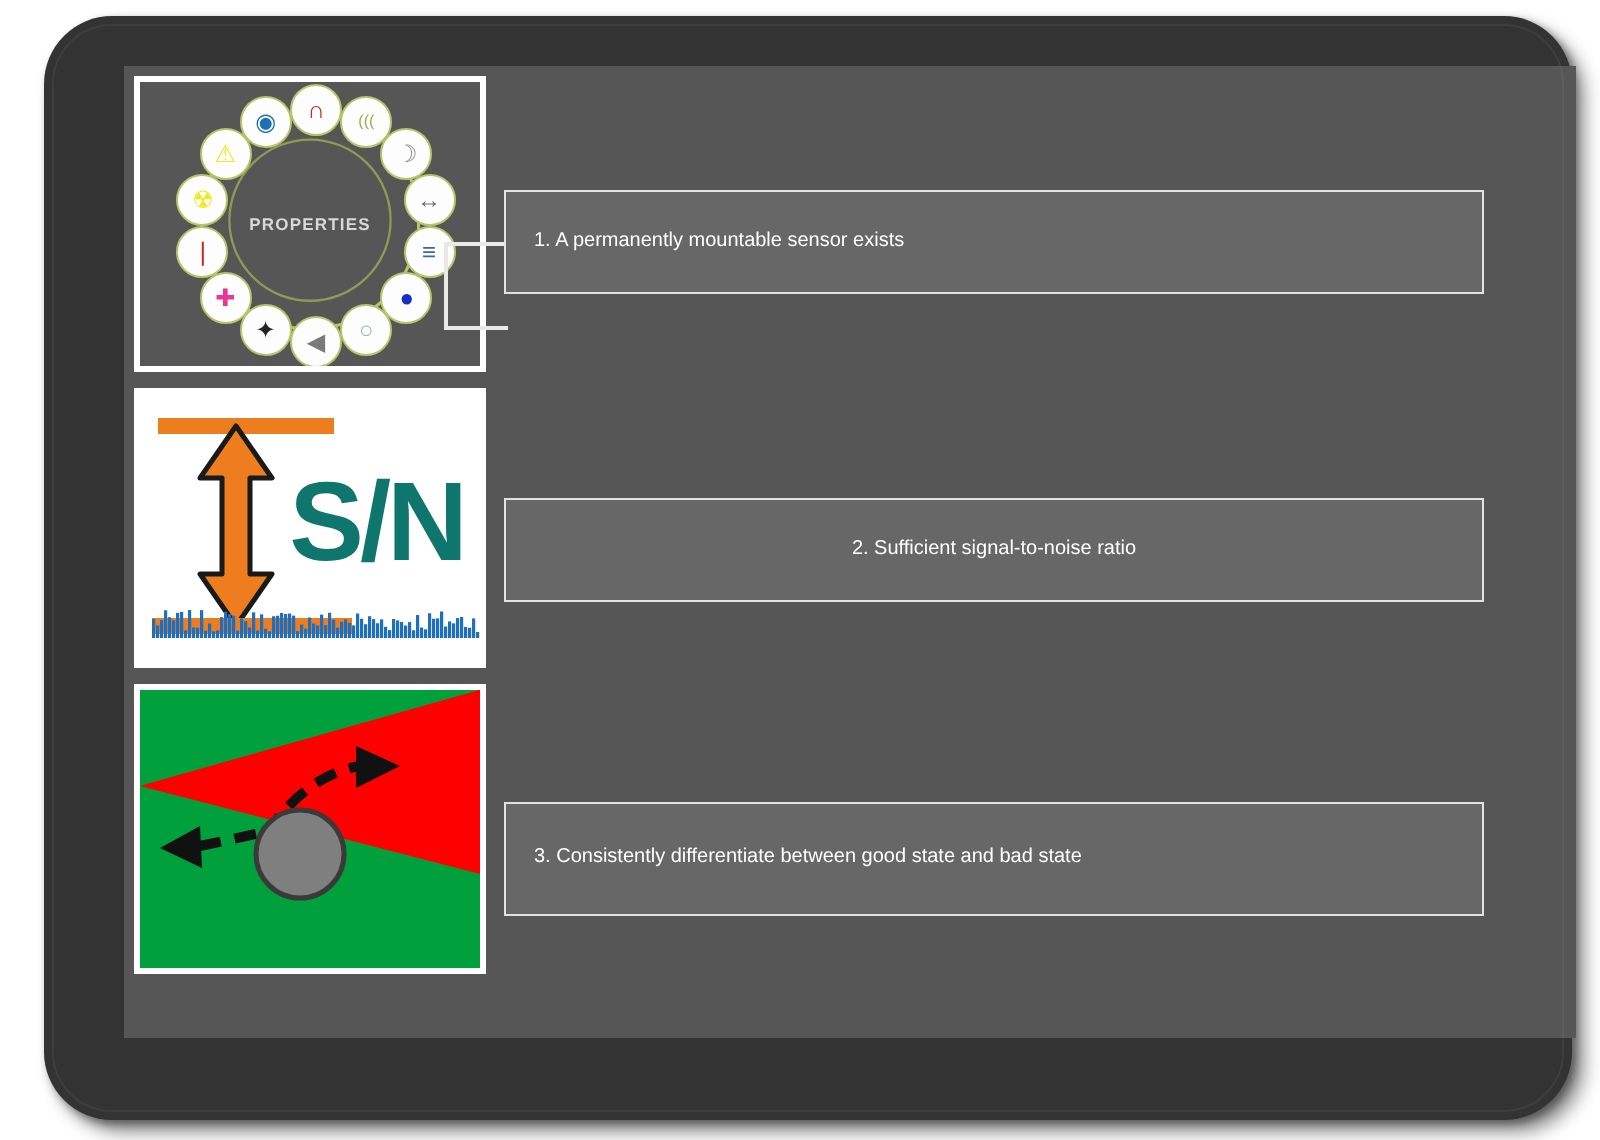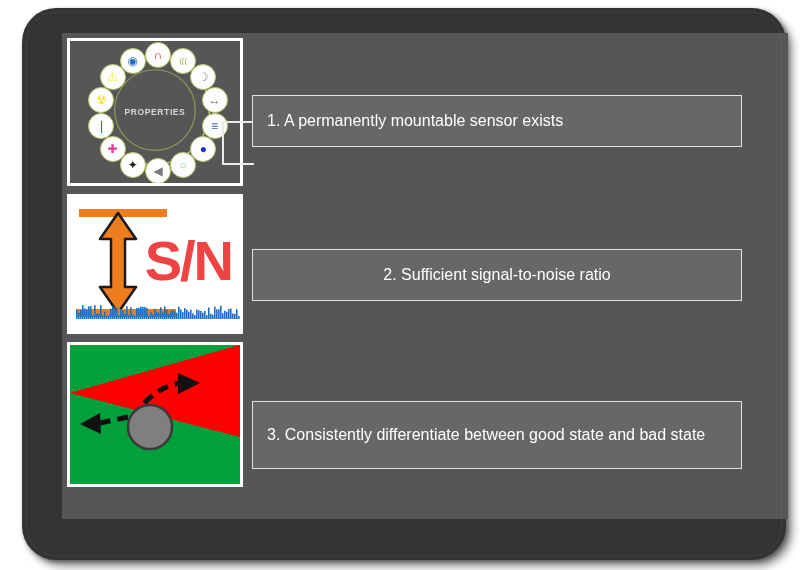--- a/index.html
+++ b/index.html
@@ -92,21 +92,21 @@
     width: 88px; height: 8px; background: #ED7D1F;
   }
   .sn-bar-bottom {
     position: absolute; left: 6px; bottom: 14px;
     width: 100px; height: 8px; background: #ED7D1F;
   }
   .sn-arrow { position: absolute; left: 18px; top: 12px; }
   .sn-text {
     position: absolute; right: 8px; top: 36px;
     font-size: 56px; font-weight: bold;
-    color: #ef4444;
+    color: #0f766e;
     letter-spacing: -2px;
     line-height: 1;
     margin-left: 16px;
   }
   .sn-noise { position: absolute; left: 6px; bottom: 10px; }
 
   
   #panel-state {
     left: 5px; top: 309px;
     width: 176px; height: 145px;
@@ -114,29 +114,29 @@
   }
   .state-svg { position: absolute; left:0; top:0; }
 
   
   .callout {
     position: absolute;
     background: #676767;
     border: 1.5px solid #e2e2e2;
     box-sizing: border-box;
     color: #ffffff;
-    font-size: 16px;
+    font-size: 10px;
     line-height: 1.28;
     display: flex;
     align-items: center;
     padding: 6px 14px;
   }
   #callout-1 { left: 190px; top: 62px;  width: 490px; height: 52px; }
   #callout-2 { left: 190px; top: 216px; width: 490px; height: 52px; justify-content: center; }
-  #callout-3 { left: 190px; top: 368px; width: 490px; height: 68px; }
+  #callout-3 { left: 190px; top: 368px; width: 490px; height: 57px; }
 
   .callout-text { display: block; }
 
   
   .connector {
     position: absolute;
     background: #e9e9e9;
     height: 1.5px;
   }
 </style>

